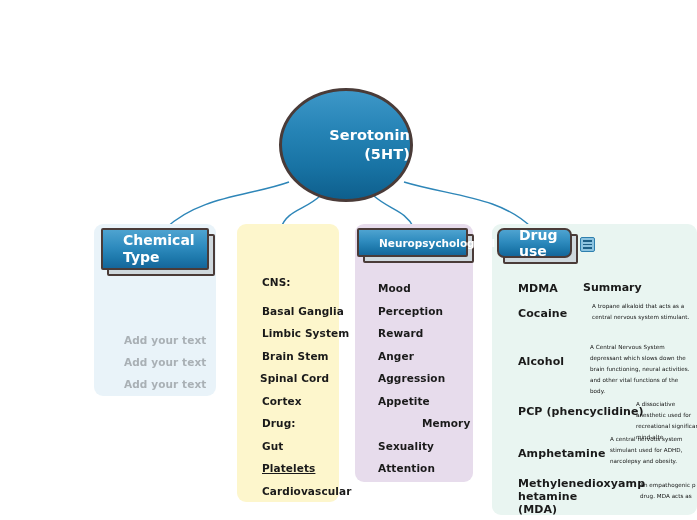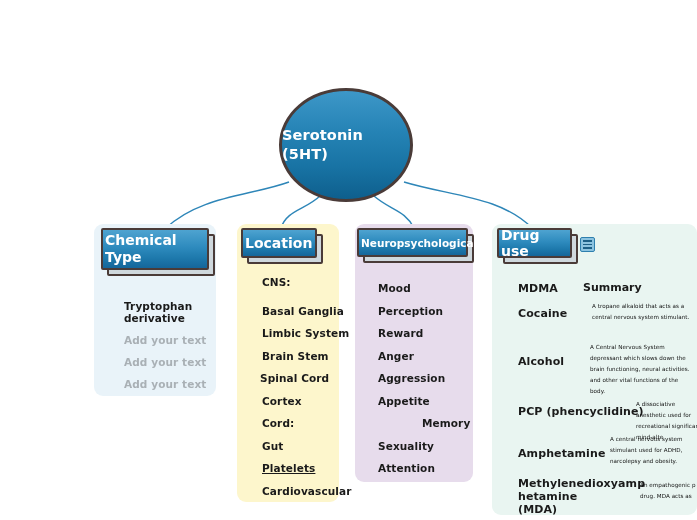--- a/index.html
+++ b/index.html
@@ -35,21 +35,21 @@
     left: 279px;
     top: 88px;
     width: 134px;
     height: 114px;
     border-radius: 50%;
     border: 3px solid #4a3b38;
     background: linear-gradient(180deg, #3d97c8 0%, #2583b5 38%, #1873a4 70%, #0e5f8d 100%);
     box-sizing: border-box;
     display: flex;
     flex-direction: column;
-    align-items: flex-start;
+    align-items: flex-end;
     justify-content: center;
     color: #ffffff;
     font-weight: bold;
     font-size: 14.5px;
     line-height: 1.32;
     text-align: center;
     letter-spacing: .1px;
     z-index: 6;
   }
 
@@ -84,30 +84,30 @@
     left: 0; top: 0;
     width: 100%; height: 100%;
     border: 2px solid #4a3b38;
     border-radius: 2px;
     box-sizing: border-box;
     background: linear-gradient(180deg, #4ea3d0 0%, #2e8bbe 45%, #1d78ab 75%, #15669a 100%);
     display: flex;
     align-items: center;
     color: #ffffff;
     font-weight: bold;
-    padding: 0 2px;
+    padding: 0 20px;
   }
   .bb-chemical { left:101px; top:228px; width:108px; height:42px; }
   .bb-chemical .front { font-size: 14px; line-height: 1.25; }
   .bb-location { left:241px; top:228px; width:76px;  height:30px; }
   .bb-location .front { font-size: 14px; }
   .bb-neuro    { left:357px; top:228px; width:111px; height:29px; }
   .bb-neuro .front { font-size: 10.5px; }
   .bb-drug     { left:497px; top:228px; width:75px;  height:30px; }
-  .bb-drug .front { font-size: 14px; }
+  .bb-drug .front { font-size: 14px; border-radius: 7px; }
 
   
   .notes-icon {
     position: absolute;
     left: 580px; top: 237px;
     width: 15px; height: 15px;
     z-index: 6;
     background: #8cc3e0;
     border: 1px solid #2e7fae;
     border-radius: 2px;
@@ -242,53 +242,48 @@
   <div class="branch-box bb-chemical">
     <div class="back"></div>
     <div class="front">
       <div>
         <div>Chemical</div>
         <div>Type</div>
       </div>
     </div>
   </div>
 
-  <div class="branch-box bb-location">
-    <div class="back"></div>
-    <div class="front">Location</div>
-  </div>
 
   <div class="branch-box bb-neuro">
     <div class="back"></div>
     <div class="front">Neuropsychological</div>
   </div>
 
   <div class="branch-box bb-drug">
     <div class="back"></div>
     <div class="front">Drug use</div>
   </div>
 
   <div class="notes-icon">
     <i></i>
     <i></i>
     <i></i>
   </div>
 
-  <div class="leaf two-line" style="left:124px; top:300px; width:84px;">Tryptophan derivative</div>
   <div class="leaf placeholder" style="left:124px; top:334px;">Add your text</div>
   <div class="leaf placeholder" style="left:124px; top:356px;">Add your text</div>
   <div class="leaf placeholder" style="left:124px; top:378px;">Add your text</div>
 
   <div class="leaf" style="left:262px; top:276px;">CNS:</div>
   <div class="leaf" style="left:262px; top:305px;">Basal Ganglia</div>
   <div class="leaf" style="left:262px; top:327px;">Limbic System</div>
   <div class="leaf" style="left:262px; top:350px;">Brain Stem</div>
   <div class="leaf" style="left:260px; top:372px;">Spinal Cord</div>
   <div class="leaf" style="left:262px; top:395px;">Cortex</div>
-  <div class="leaf" style="left:262px; top:417px;">Cord:</div>
+  <div class="leaf" style="left:262px; top:417px;">Drug:</div>
   <div class="leaf" style="left:262px; top:440px;">Gut</div>
   <div class="leaf" style="left:262px; top:462px;text-decoration:underline;">Platelets</div>
   <div class="leaf" style="left:262px; top:485px;">Cardiovascular</div>
 
   <div class="leaf" style="left:378px; top:282px;">Mood</div>
   <div class="leaf" style="left:378px; top:305px;">Perception</div>
   <div class="leaf" style="left:378px; top:327px;">Reward</div>
   <div class="leaf" style="left:378px; top:350px;">Anger</div>
   <div class="leaf" style="left:378px; top:372px;">Aggression</div>
   <div class="leaf" style="left:378px; top:395px;">Appetite</div>

